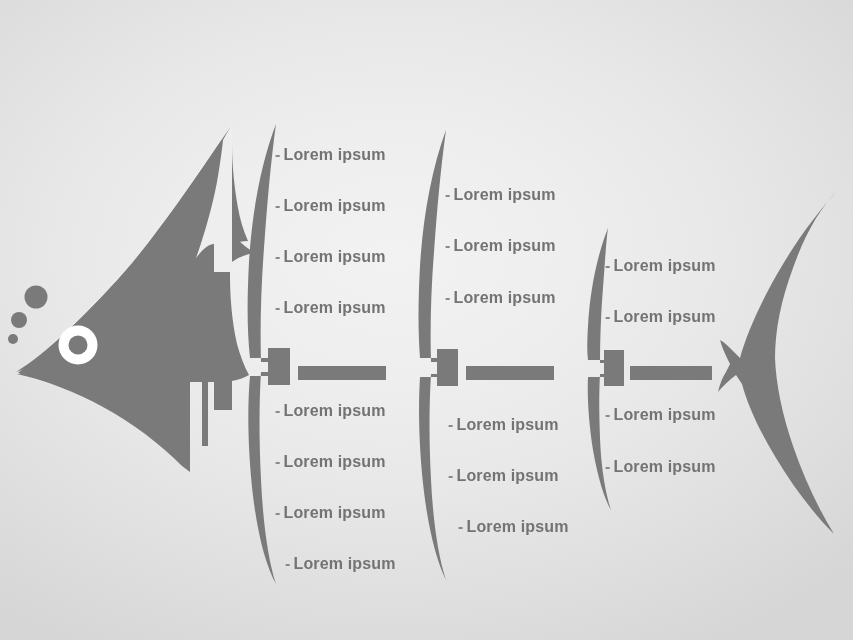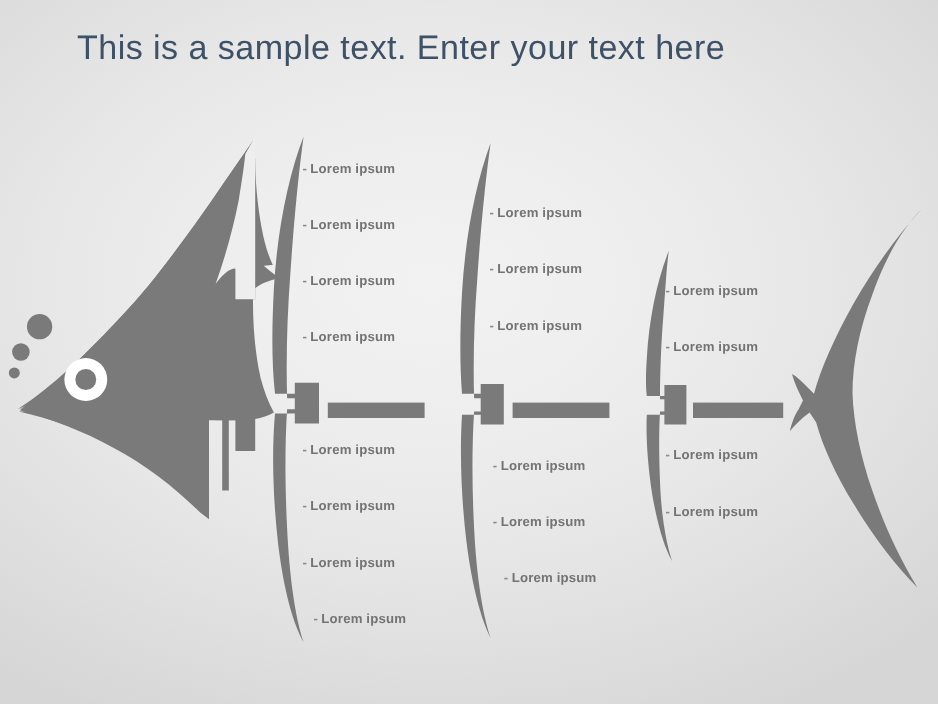--- a/index.html
+++ b/index.html
@@ -37,38 +37,37 @@
   }
   #fishsvg {
     position: absolute;
     left: 0;
     top: 0;
     width: 853px;
     height: 640px;
   }
   .label {
     position: absolute;
-    font-size: 12px;
+    font-size: 16px;
     font-weight: 700;
     color: #737373;
     white-space: nowrap;
     letter-spacing: 0.15px;
   }
   .label .dash {
     color: #8a8a8a;
     font-weight: 700;
     margin-right: 3px;
   }
 </style>
 </head>
 <body>
 
 <div id="slide">
 
-  <div id="title">This is a sample text. Enter your text here</div>
 
   <svg id="fishsvg" viewBox="0 0 853 640" xmlns="http://www.w3.org/2000/svg">
 
     <g fill="#7a7a7a">
 
       <circle cx="36" cy="297" r="11.5"></circle>
       <circle cx="19" cy="320" r="8"></circle>
       <circle cx="13" cy="339" r="5"></circle>
 
       <path d="M 18,372

